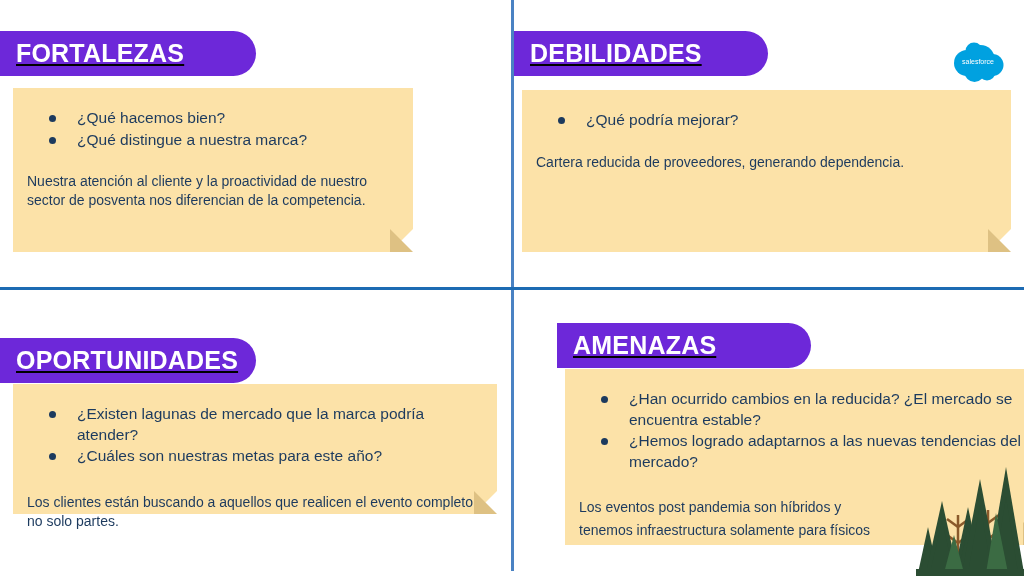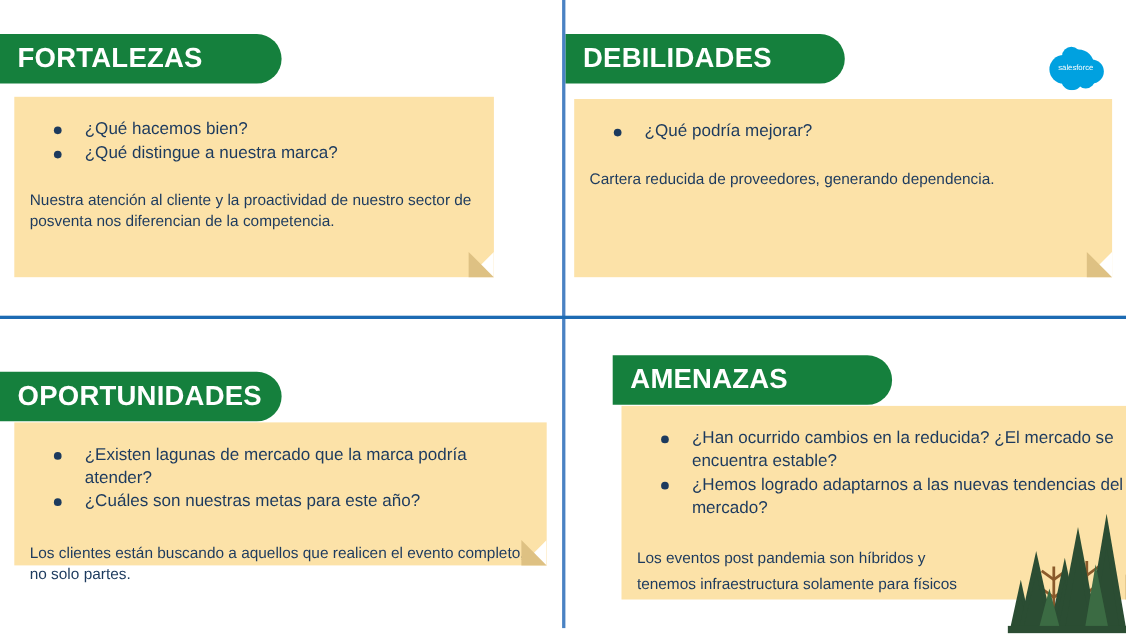--- a/index.html
+++ b/index.html
@@ -33,26 +33,27 @@
   .quadrant { position: absolute; }
   #q-fortalezas     { left: 0px;   top: 0px;   width: 511px; height: 287px; }
   #q-debilidades    { left: 514px; top: 0px;   width: 510px; height: 287px; }
   #q-oportunidades  { left: 0px;   top: 305px; width: 511px; height: 286px; }
   #q-amenazas       { left: 514px; top: 290px; width: 510px; height: 286px; margin-left: 43px; }
 
   
   .banner {
     position: absolute;
     height: 45px;
-    background: #15803d;
+    background: #6d28d9;
     border-top-right-radius: 23px;
     border-bottom-right-radius: 23px;
     display: flex;
     align-items: center;
     padding-left: 16px;
+    text-decoration: underline;
   }
   #q-fortalezas .banner,
   #q-oportunidades .banner { left: 0px; top: 31px; width: 256px; }
   #q-debilidades .banner,
   #q-amenazas    .banner { left: 0px; top: 31px; width: 254px; }
   #q-oportunidades .banner,
   #q-amenazas      .banner { top: 33px; }
 
   .banner-title {
     color: #ffffff;
@@ -62,21 +63,21 @@
     line-height: 1;
     white-space: nowrap;
   }
 
   
   .card {
     position: absolute;
     background: #fce2a8;
     color: #1c3a5e;
   }
-  #q-fortalezas .card    { left: 13px; top: 88px; width: 436px; height: 164px; }
+  #q-fortalezas .card    { left: 13px; top: 88px; width: 400px; height: 164px; }
   #q-debilidades .card   { left: 8px;  top: 90px; width: 489px; height: 162px; }
   #q-oportunidades .card { left: 13px; top: 79px; width: 484px; height: 130px; }
   #q-amenazas    .card   { left: 8px;  top: 79px; width: 481px; height: 176px; }
 
   .card-fold {
     position: absolute;
     right: 0; bottom: 0;
     width: 0; height: 0;
     border-left: 23px solid #dec183;
     border-top: 23px solid transparent;

